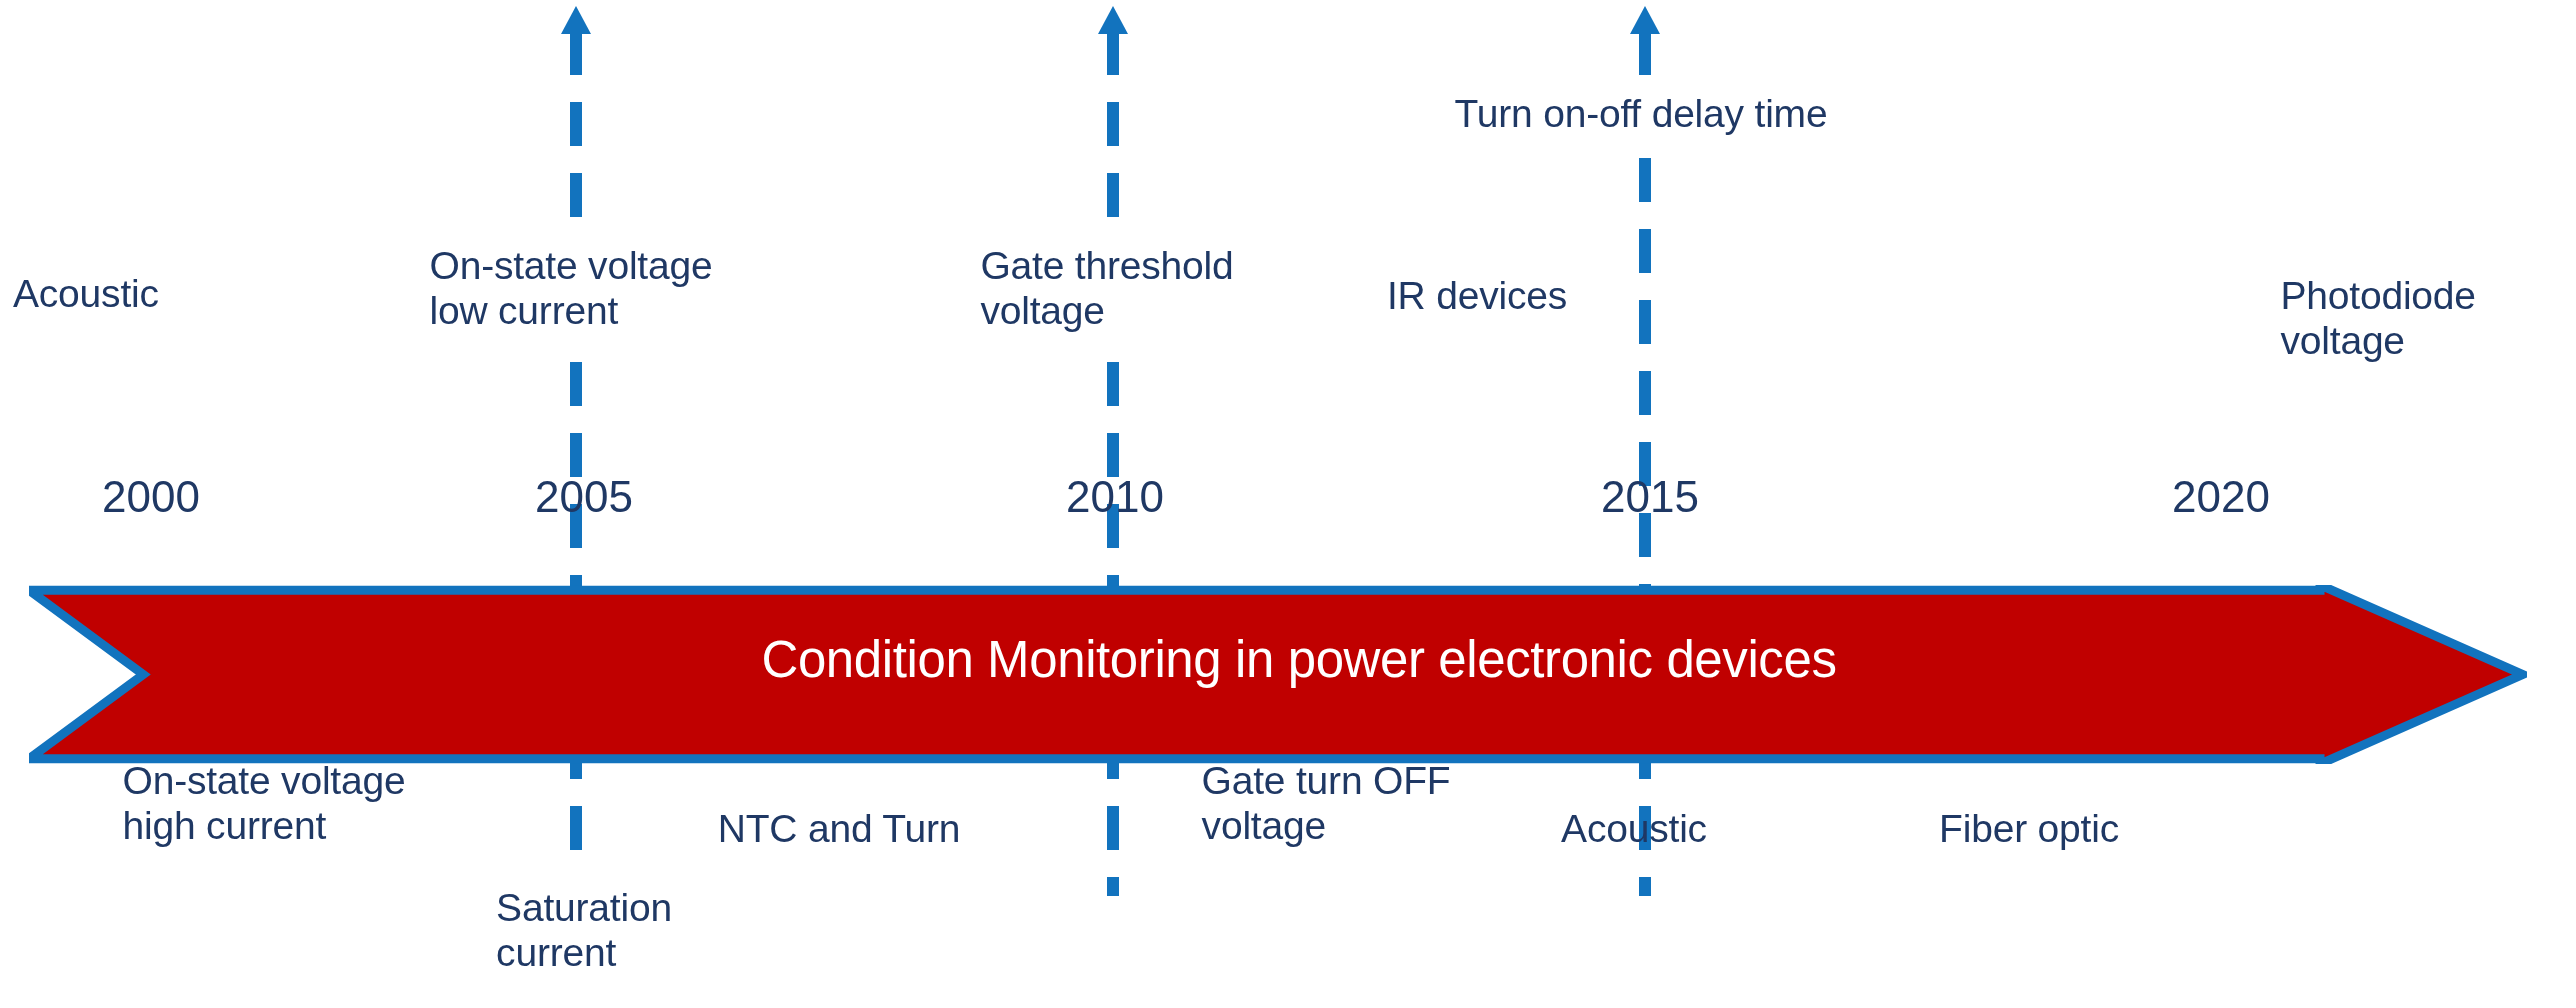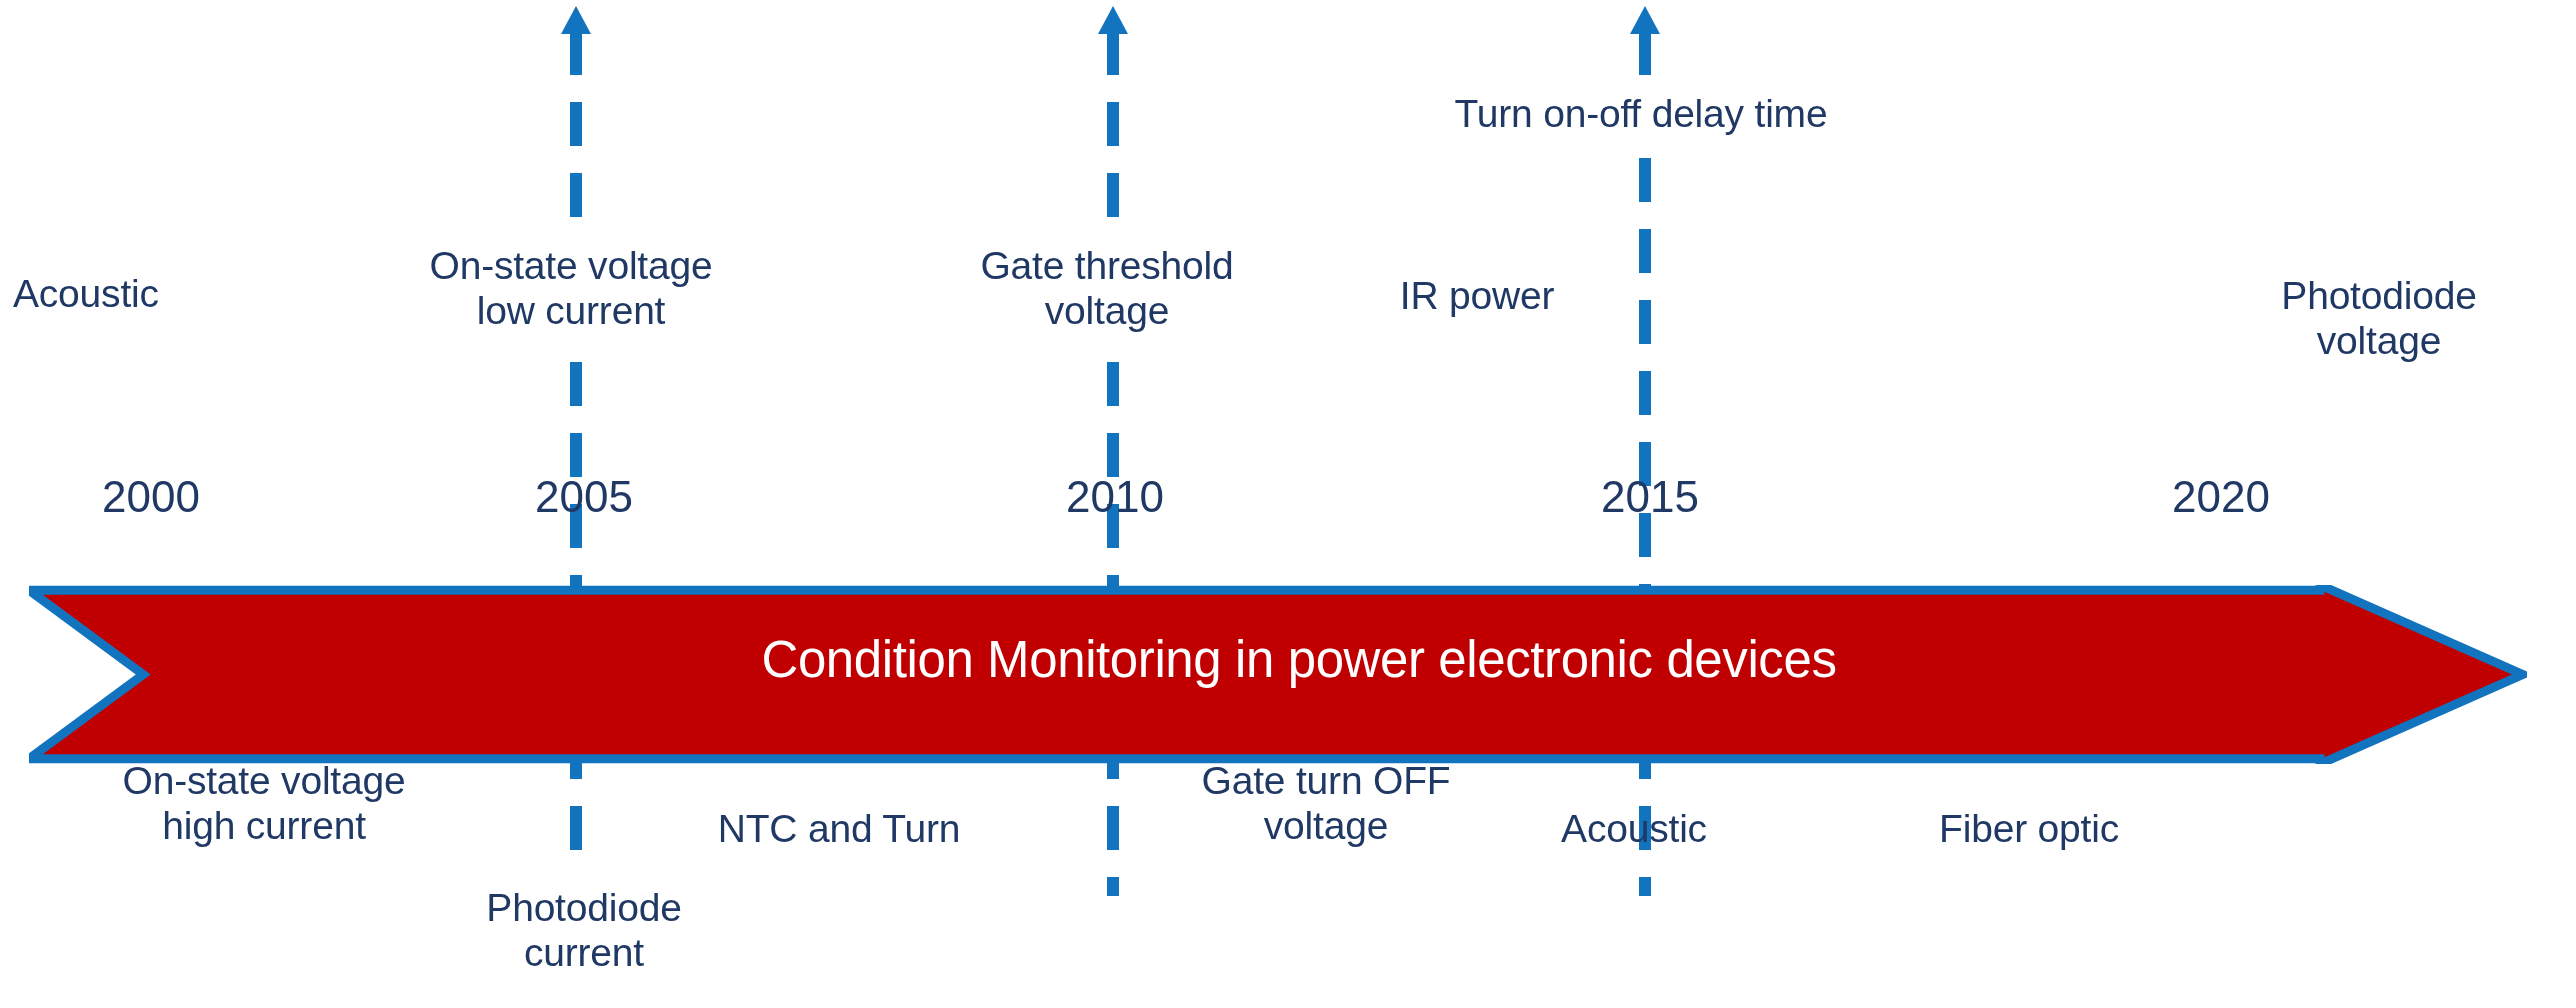--- a/index.html
+++ b/index.html
@@ -16,21 +16,21 @@
     font-family: "Liberation Sans", sans-serif;
   }
 
   
   .label {
     position: absolute;
     color: #1F3864;
     font-family: "Liberation Sans", sans-serif;
     font-size: 39px;
     line-height: 1.16;
-    text-align: center;
+    text-align: left;
     white-space: pre-line;
     transform: translateX(-50%);
     letter-spacing: -0.2px;
   }
   .label.left-anchor {
     transform: none;
     text-align: left;
   }
 
   
@@ -115,42 +115,42 @@
   <div class="label left-anchor" style="left:13px; top:271px;">Acoustic</div>
 
   <div class="label" style="left:571px; top:243px;">On-state voltage
 low current</div>
 
   <div class="label" style="left:1107px; top:243px;">Gate threshold
 voltage</div>
 
   <div class="label" style="left:1641px; top:91px;">Turn on-off delay time</div>
 
-  <div class="label" style="left:1477px; top:273px;">IR power</div>
+  <div class="label" style="left:1477px; top:273px;">IR devices</div>
 
 
   <div class="label" style="left:2379px; top:273px;">Photodiode voltage</div>
 
   <div class="year" style="left:151px; top:475px;">2000</div>
   <div class="year" style="left:584px; top:475px;">2005</div>
   <div class="year" style="left:1115px; top:475px;">2010</div>
   <div class="year" style="left:1650px; top:475px;">2015</div>
   <div class="year" style="left:2221px; top:475px;">2020</div>
 
   <div class="banner">
     <svg viewBox="0 0 3500 208" preserveAspectRatio="none">
       <polygon points="0,6 160,104 0,202 3210,202 3210,208 3494,104 3210,0 3210,6" fill="#C00000" stroke="#1273BE" stroke-width="9" stroke-linejoin="miter" vector-effect="non-scaling-stroke"></polygon>
     </svg>
     <div class="banner-text">Condition Monitoring in power electronic devices</div>
   </div>
 
   <div class="label" style="left:264px; top:758px;">On-state voltage
 high current</div>
 
-  <div class="label" style="left:584px; top:885px;">Photodiode
+  <div class="label" style="left:584px; top:885px;">Saturation
 current</div>
 
   <div class="label" style="left:839px; top:806px;">NTC and Turn</div>
 
   <div class="label" style="left:1326px; top:758px;">Gate turn OFF
 voltage</div>
 
   <div class="label" style="left:1634px; top:806px;">Acoustic</div>
 
   <div class="label" style="left:2029px; top:806px;">Fiber optic</div>

